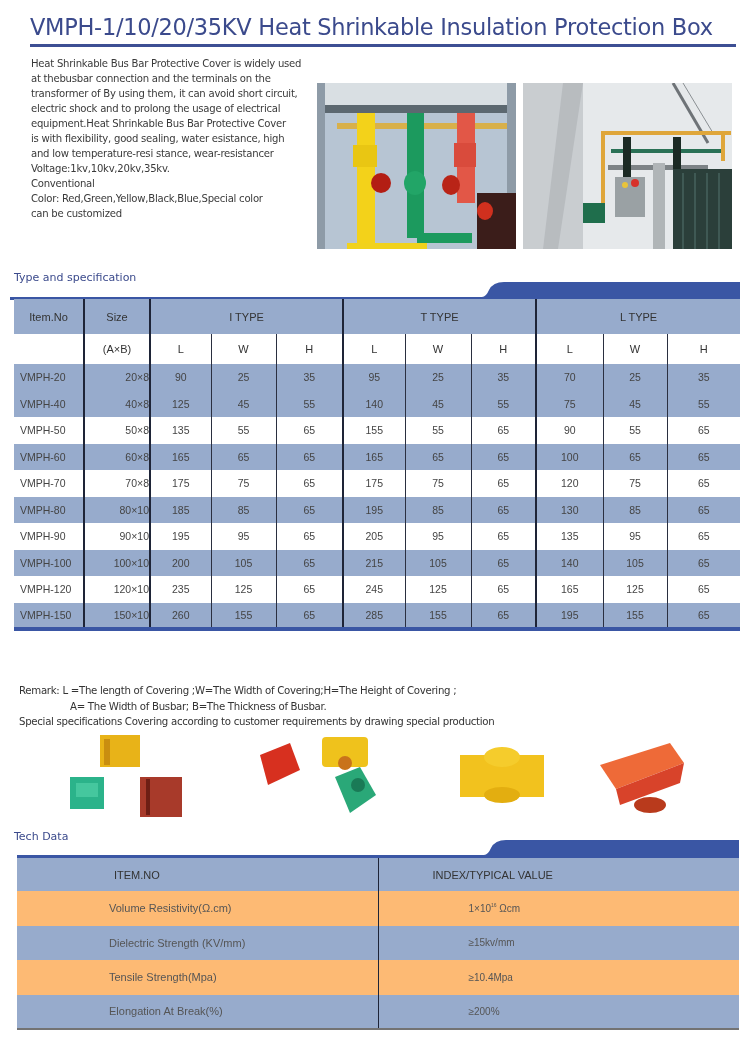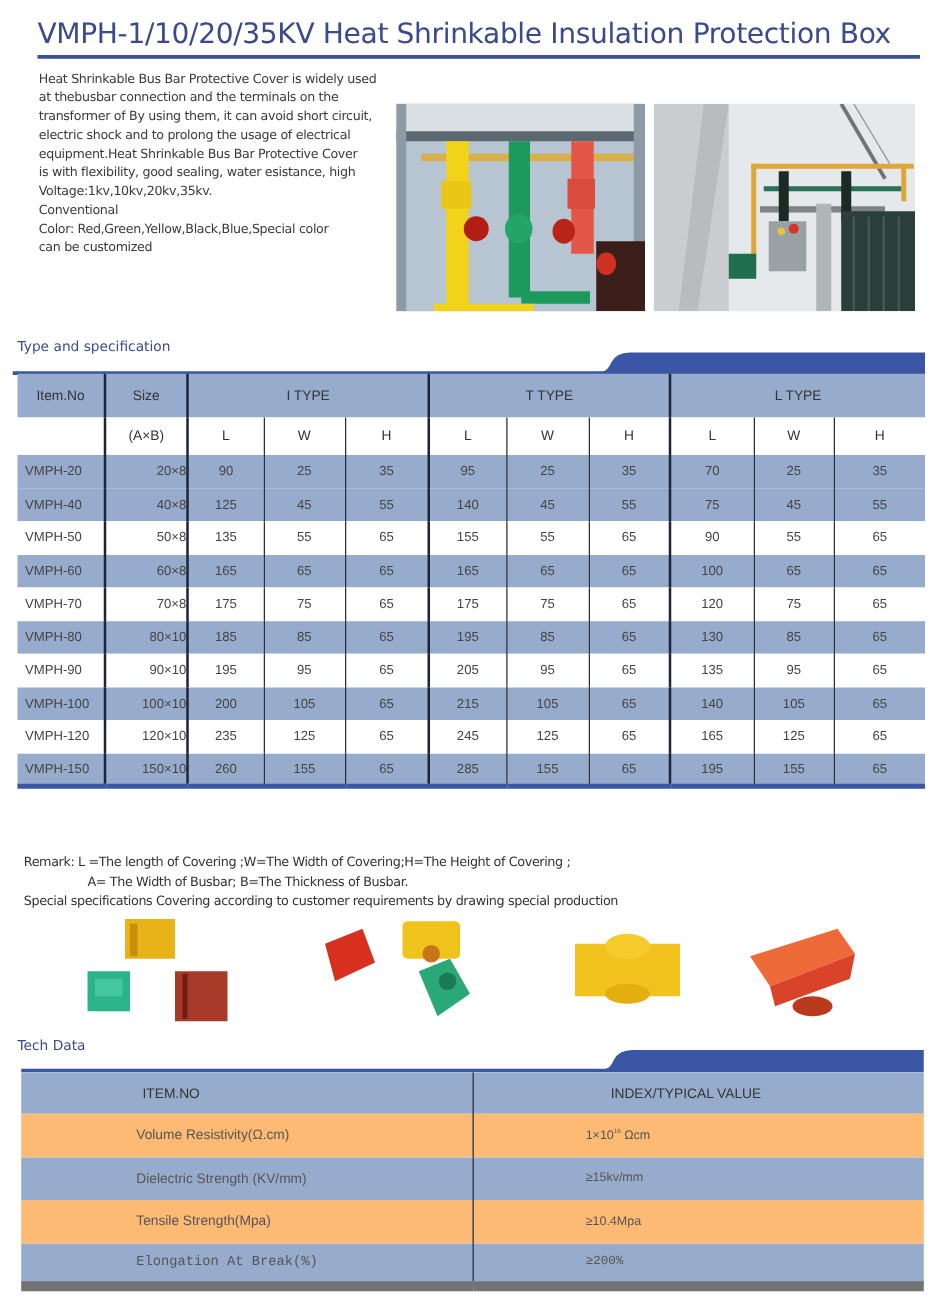--- a/index.html
+++ b/index.html
@@ -68,37 +68,38 @@
     border-collapse: collapse; table-layout: fixed;
     font-size: 11px; color: #555;
   }
   table.tech td { height: 34.5px; padding: 0; }
   table.tech tr.hdr td { height: 33px; color: #333; font-size: 11px; }
   table.tech tr.shade td { background: #97abcc; }
   table.tech tr.plain td { background: #fdba74; }
   table.tech td.c1 { padding-left: 92px; }
   table.tech td.c2 { border-left: 1.5px solid #1e2437; padding-left: 90px; font-size: 10px; }
   table.tech tr.hdr td.c1 { padding-left: 97px; }
-  table.tech tr.hdr td.c2 { padding-left: 110px; font-size: 11px; }
-  table.tech tr.last td { border-bottom: 8px solid #737373; font-family: Liberation Mono, monospace; }
+  table.tech tr.hdr td.c2 { padding-left: 54px; font-size: 11px; }
+  table.tech tr.last td { border-bottom: 2px solid #737373; }
   sup { font-size: 5px; vertical-align: 5px; }
 </style>
 </head>
 <body>
 
 <div class="title">VMPH-1/10/20/35KV  Heat Shrinkable Insulation Protection Box</div>
 <div class="title-rule"></div>
 
 <div class="intro">
   <p>Heat Shrinkable Bus Bar Protective Cover  is widely used</p>
   <p>at thebusbar  connection  and  the  terminals  on the</p>
   <p>transformer of By using them,  it can avoid short circuit,</p>
   <p>electric shock and to prolong the usage of electrical</p>
   <p>equipment.Heat  Shrinkable Bus  Bar  Protective Cover</p>
   <p>is with flexibility, good sealing, water esistance, high</p>
+  <p>and low temperature-resi stance, wear-resistancer</p>
   <p>Voltage:1kv,10kv,20kv,35kv.</p>
   <p>Conventional</p>
   <p>Color: Red,Green,Yellow,Black,Blue,Special color</p>
   <p>can be customized</p>
 </div>
 
 <div class="photo photo1">
   <svg width="199" height="166" viewBox="0 0 199 166">
     <rect x="0" y="0" width="199" height="166" fill="#b7c5d3"></rect>
     <rect x="0" y="0" width="199" height="28" fill="#d9dfe3"></rect>

